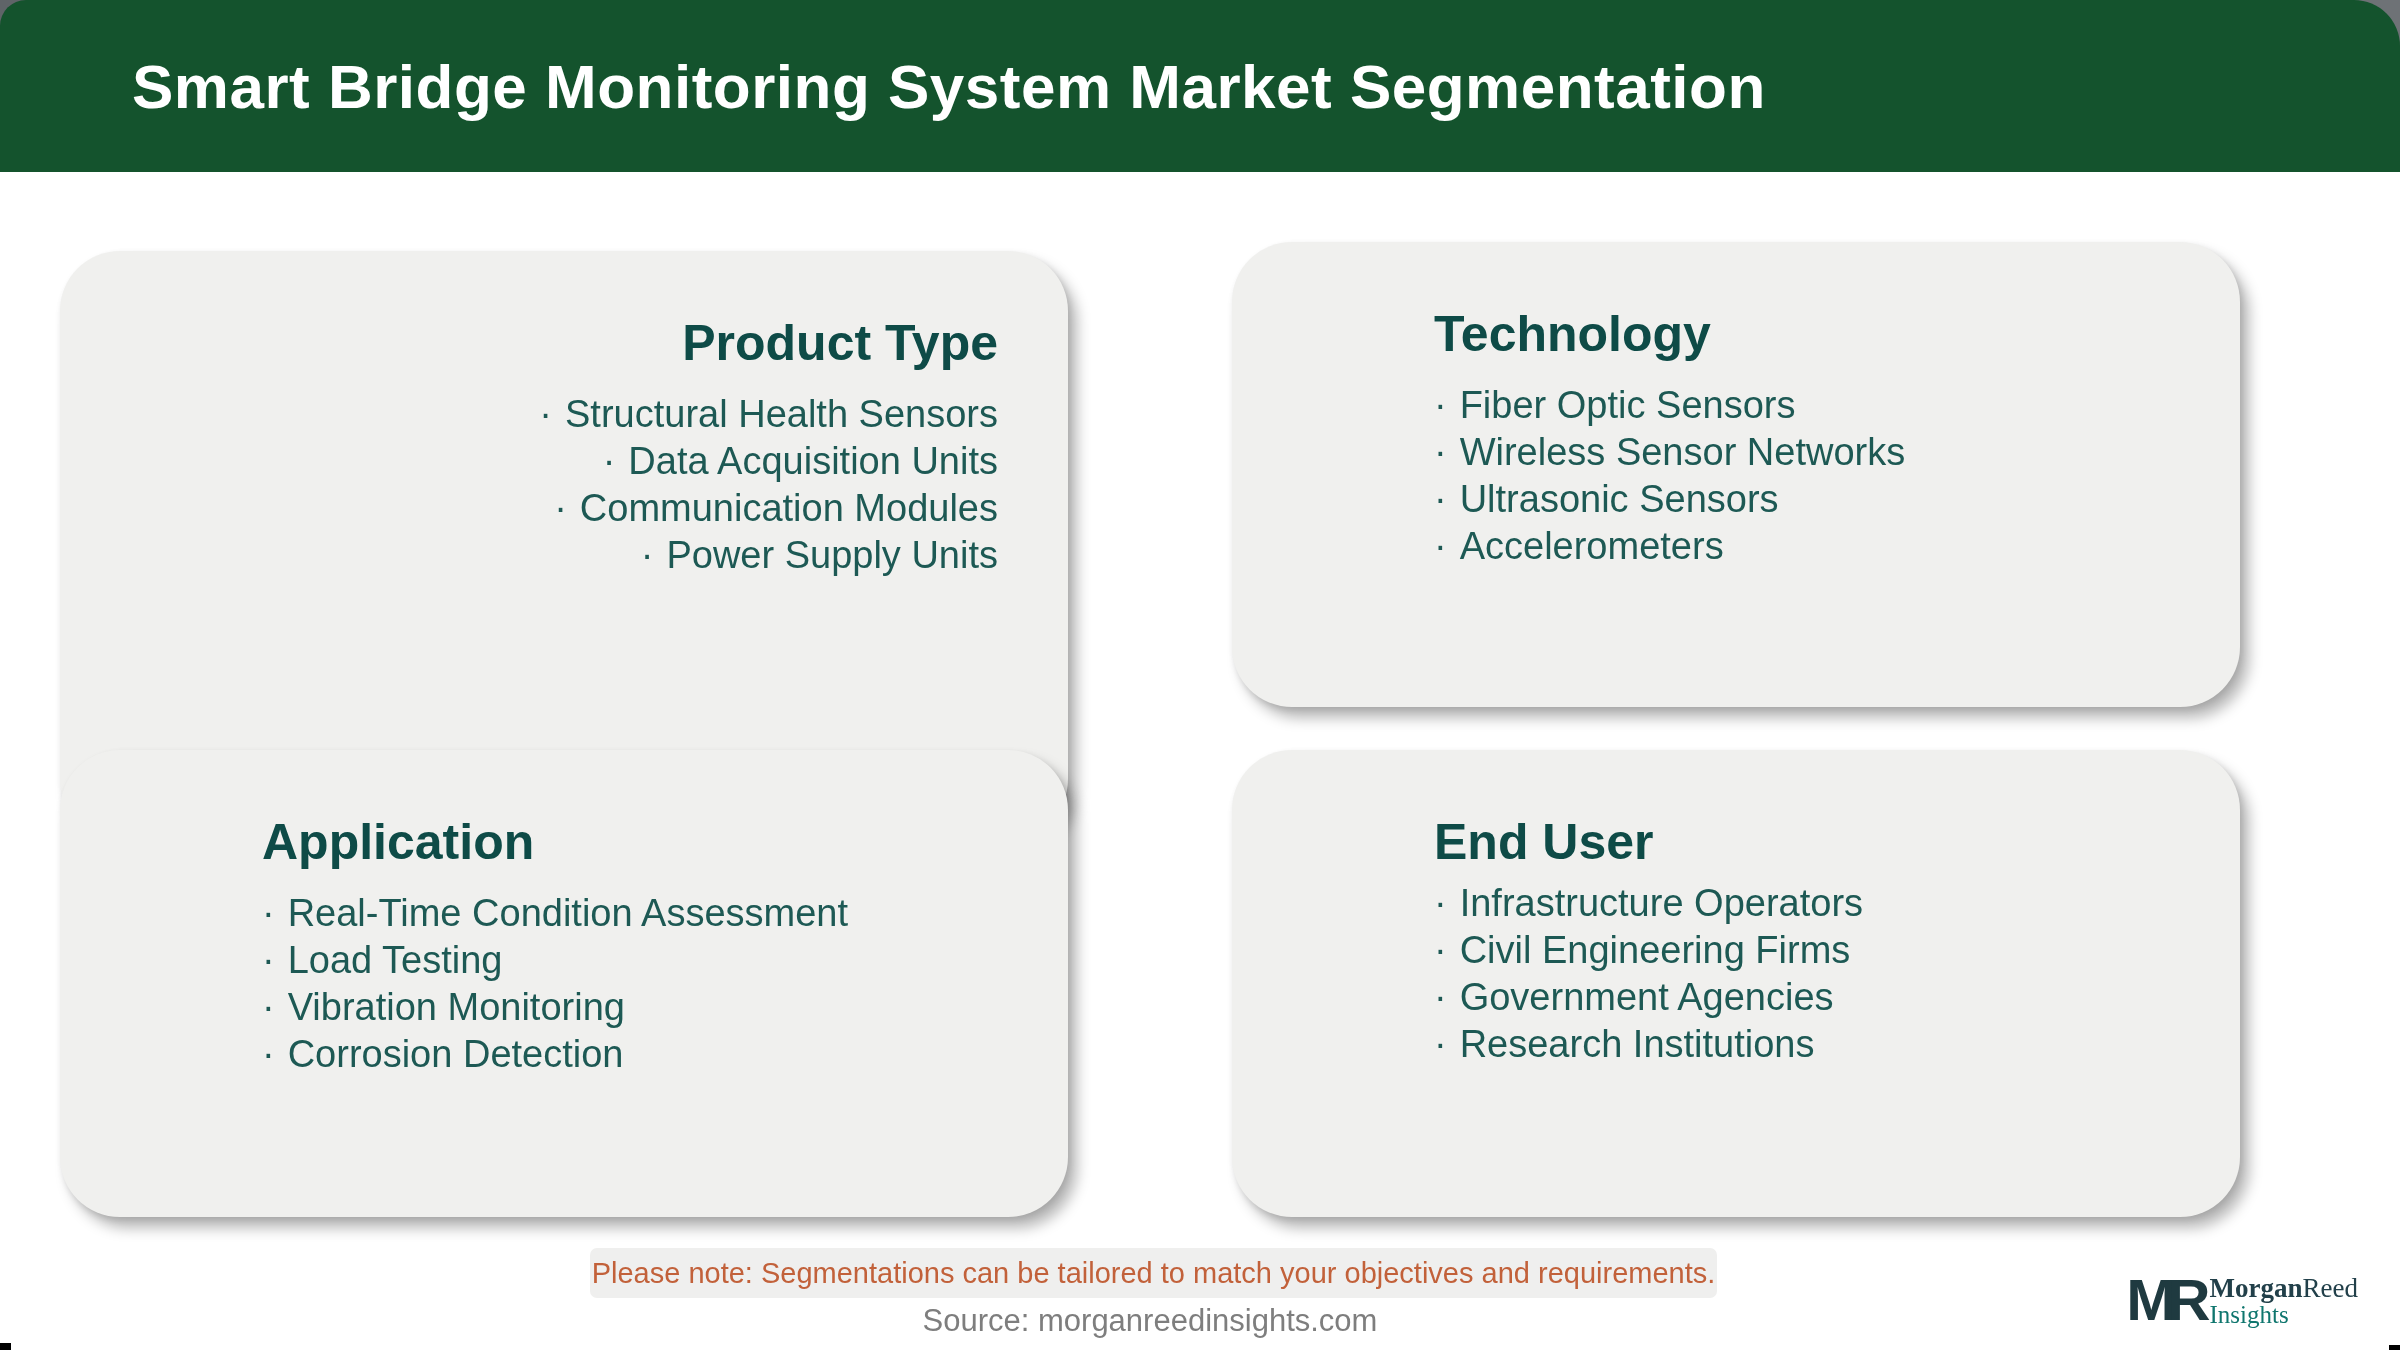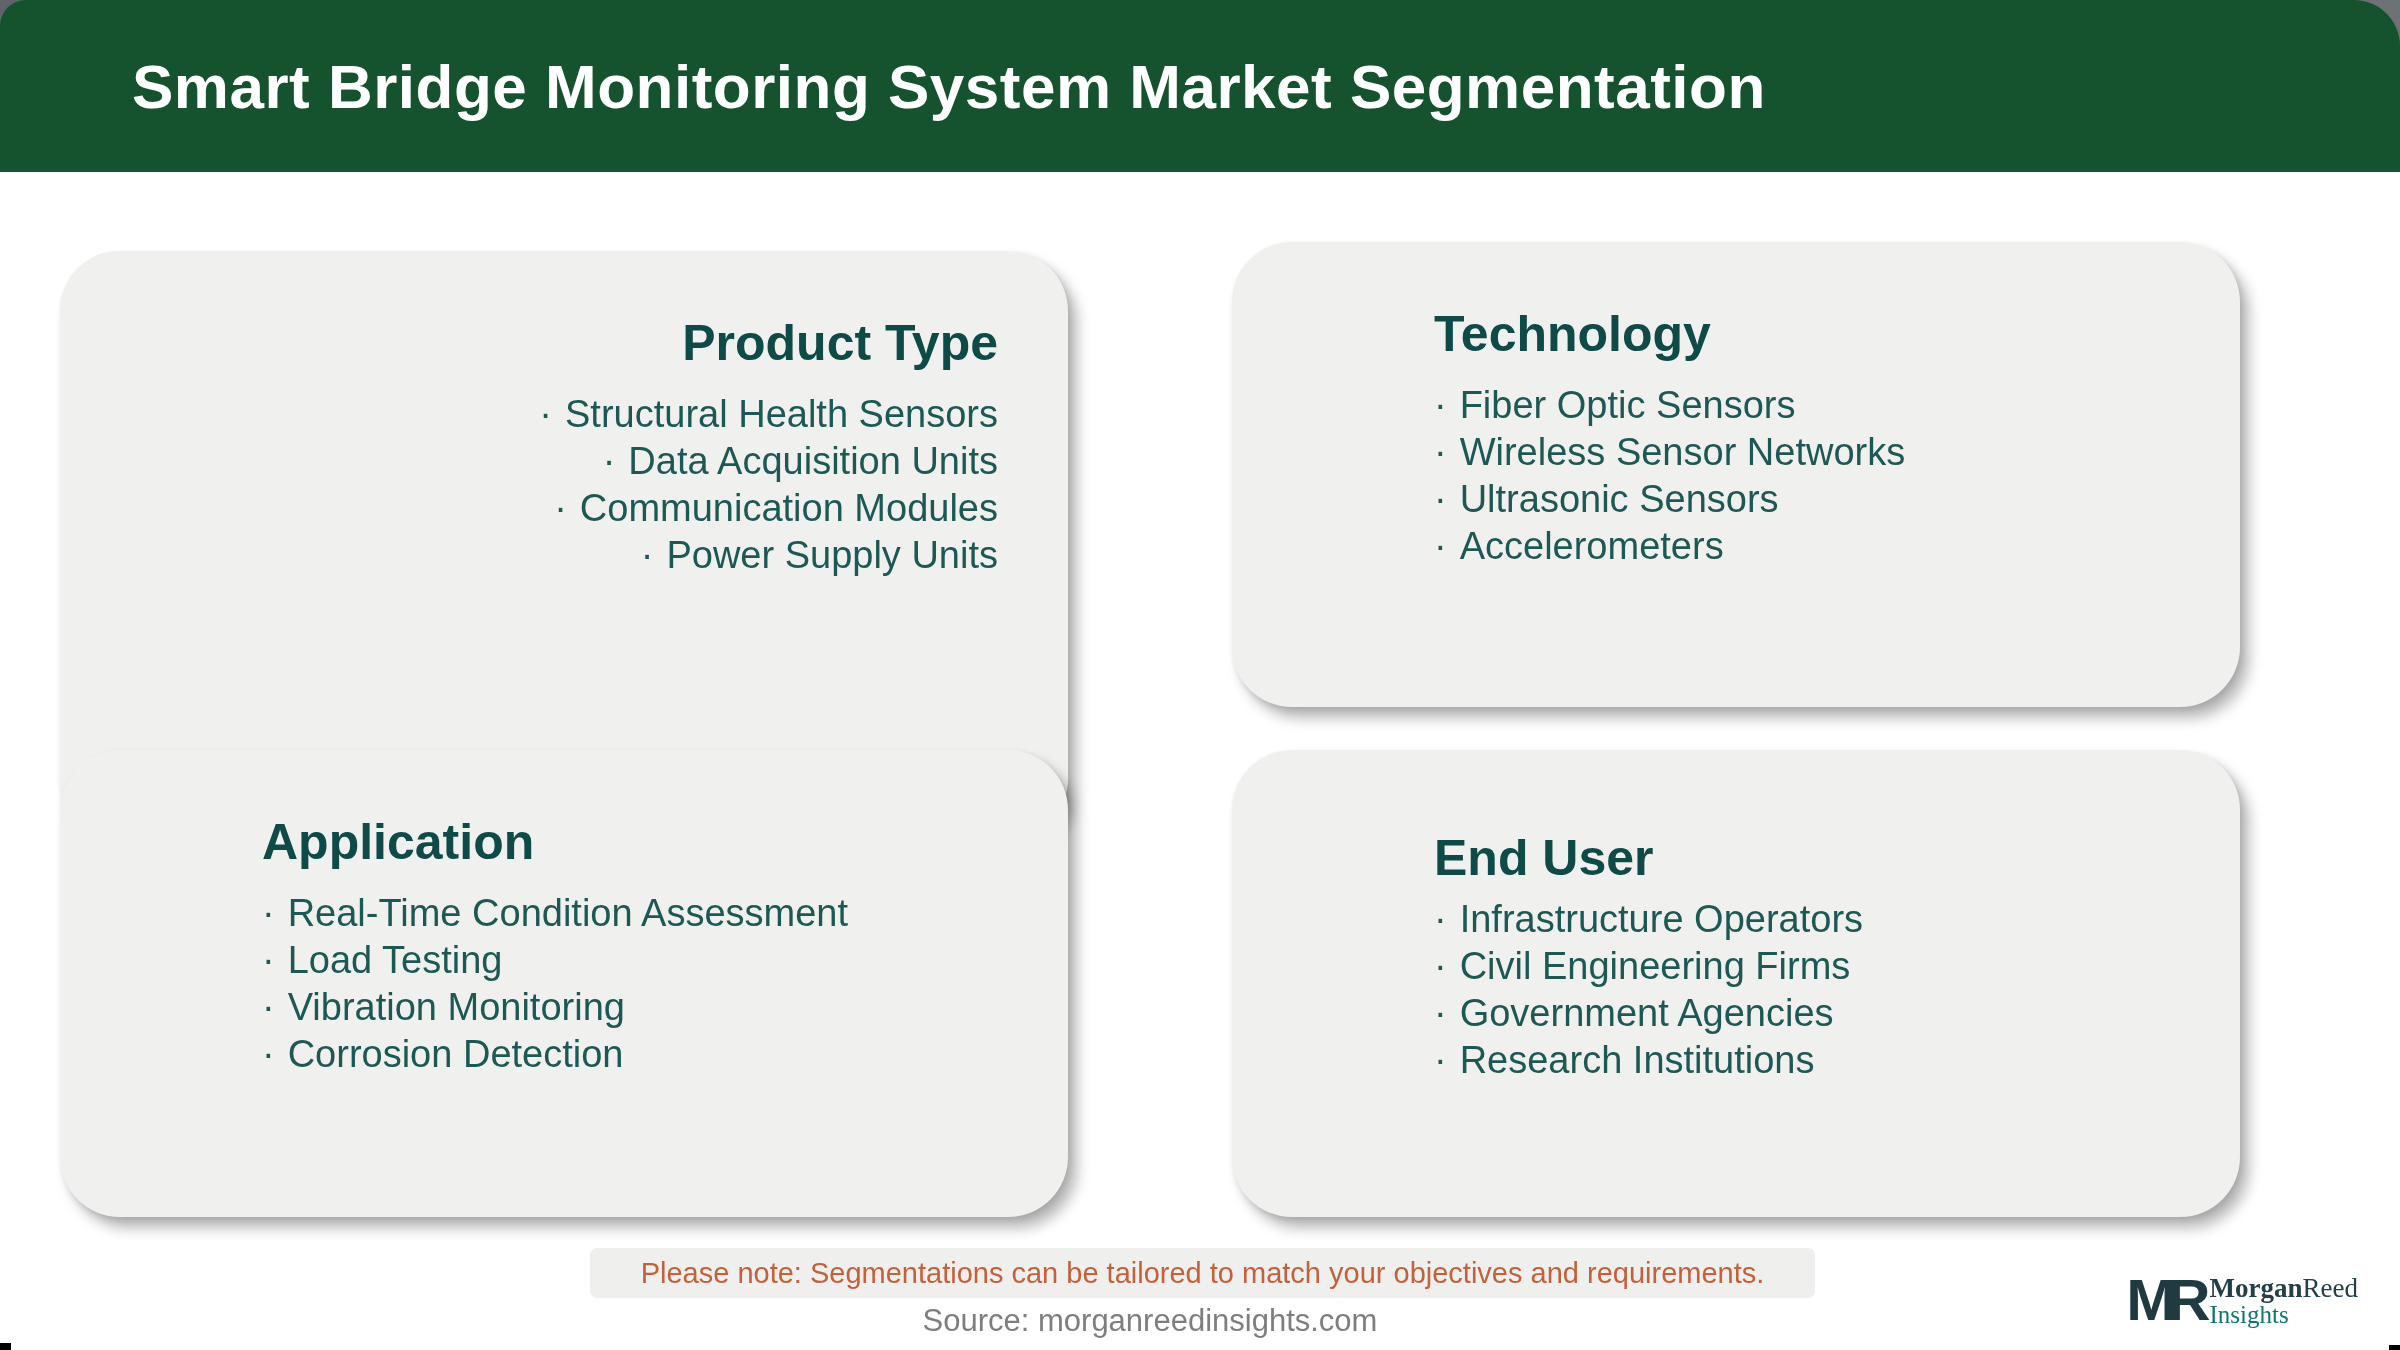--- a/index.html
+++ b/index.html
@@ -46,42 +46,42 @@
   .card.pos-bl { left: 60px;   top: 750px; height: 467px; }
   .card.pos-br { left: 1232px; top: 750px; height: 467px; }
 
   .card-title {
     color: #0e4b47;
     font-size: 50px;
     font-weight: bold;
     line-height: 1.15;
     margin-bottom: 18px;
   }
-  .card.tight .card-title { margin-bottom: 8px; margin-top: 16px; }
+  .card.tight .card-title { margin-bottom: 8px; }
 
   .seg-list { list-style: none; }
   .seg-list li {
     color: #1d5954;
     font-size: 38px;
     font-weight: 400;
     line-height: 47px;
     white-space: nowrap;
   }
   .seg-list li::before {
     content: "·";
     display: inline-block;
     margin-right: 13px;
     color: #1d5954;
   }
 
   
   .note-bar {
     position: absolute; z-index: 1;
     left: 590px; top: 1248px;
-    width: 1225px; height: 50px;
+    width: 1127px; height: 50px;
     background: #efefee;
     border-radius: 7px;
     display: flex; align-items: center; justify-content: center; text-align: right;
   }
   .note-text {
     color: #c2613a;
     font-size: 29px;
     white-space: nowrap;
   }
   .source-line {

